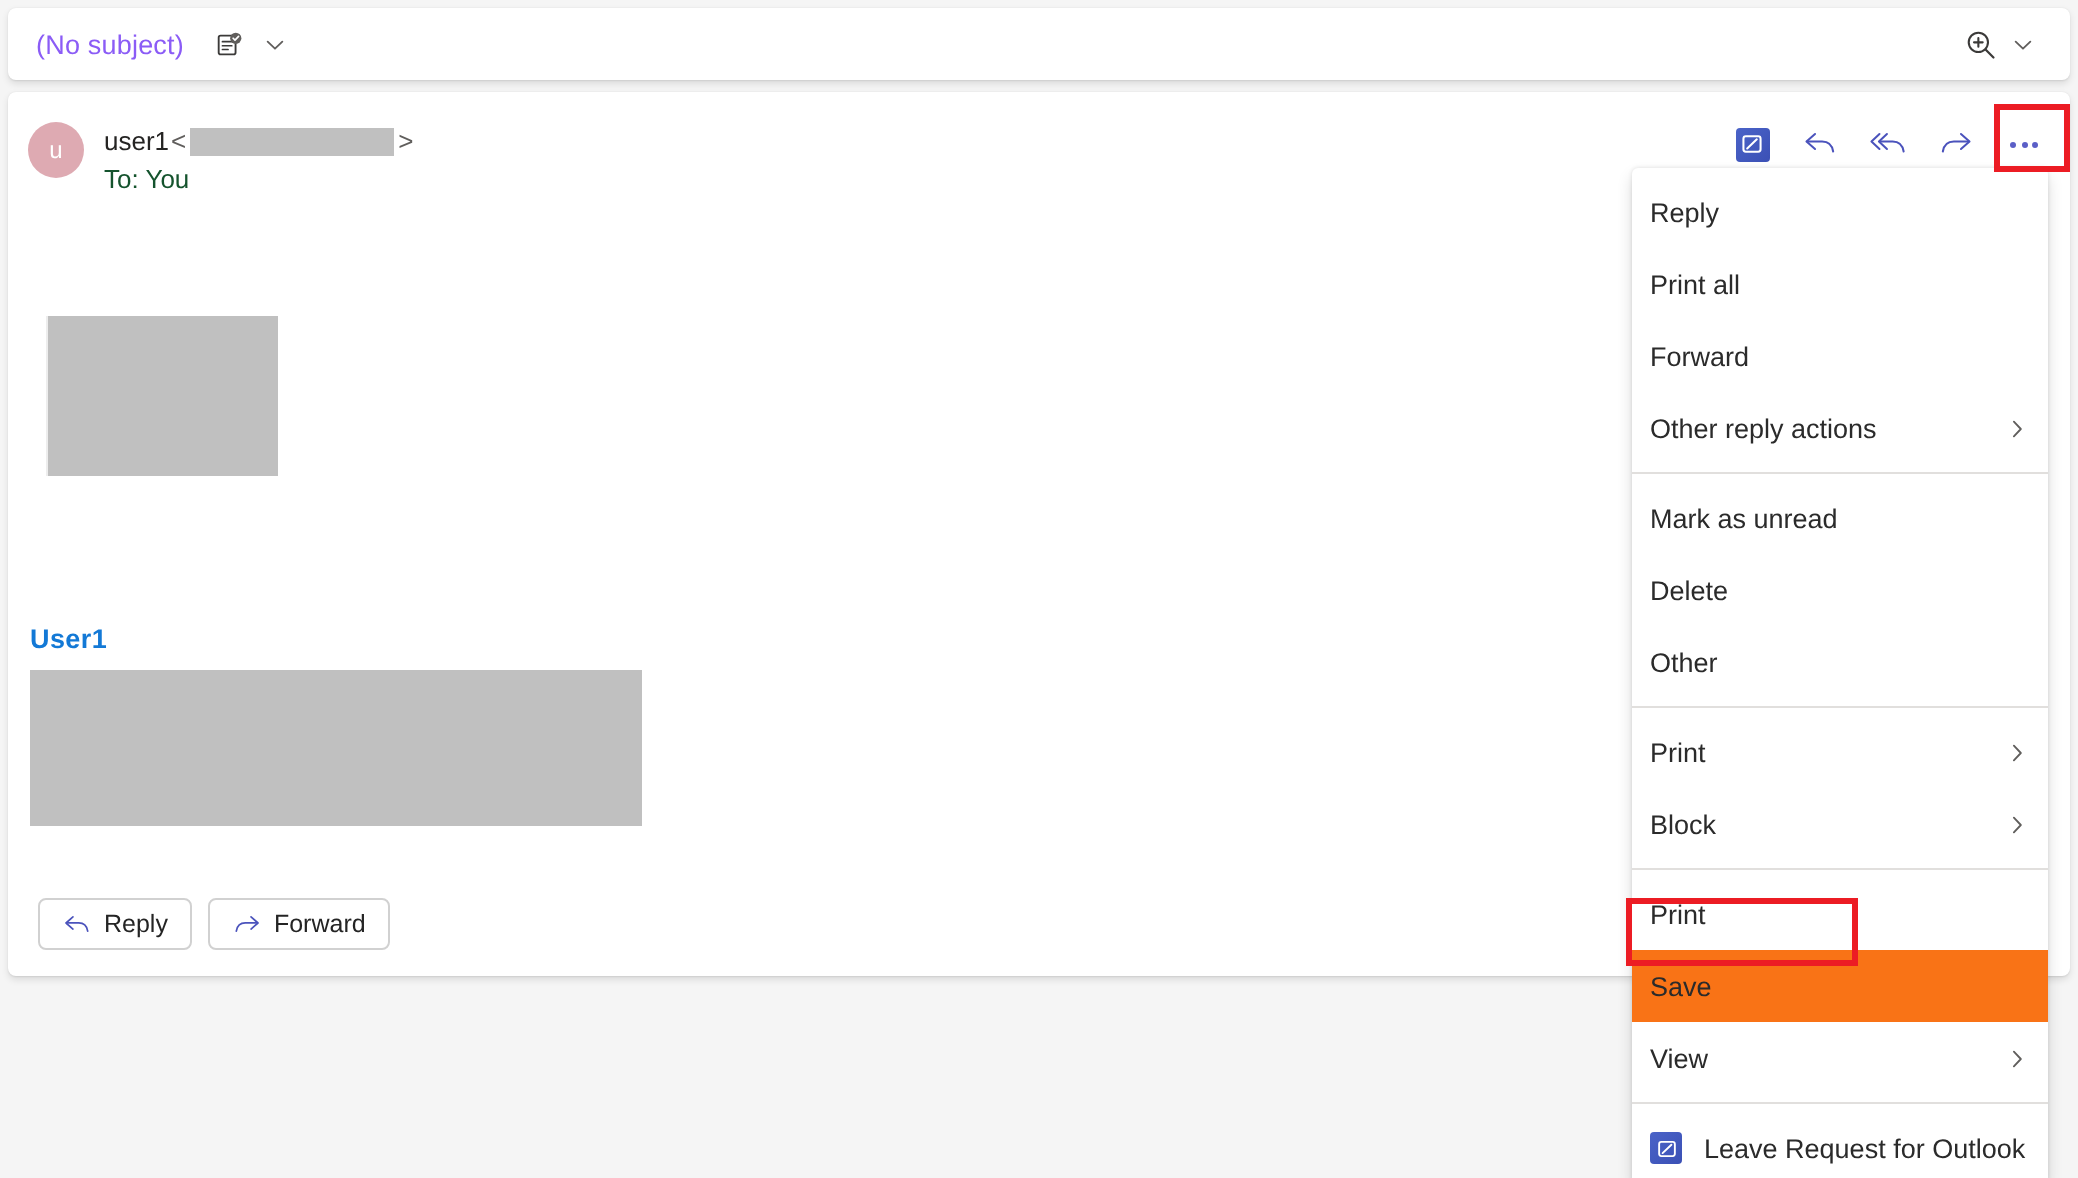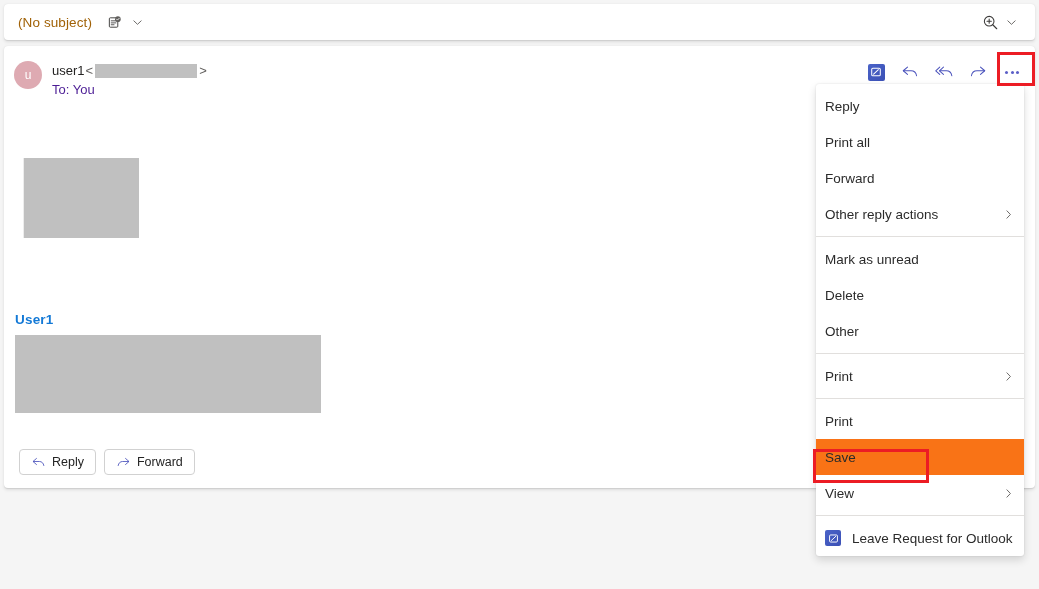--- a/index.html
+++ b/index.html
@@ -26,21 +26,21 @@
     background: #ffffff;
     border-radius: 4px;
     box-shadow: 0 0.3px 0.9px rgba(0,0,0,0.08), 0 1.6px 3.6px rgba(0,0,0,0.10);
     display: flex;
     align-items: center;
     box-sizing: border-box;
     padding: 0 14px 0 14px;
   }
   .subject-text {
     font-size: 13.5px;
-    color: #a16207;
+    color: #8b5cf6;
     letter-spacing: .1px;
   }
   .subject-icon {
     margin-left: 14px;
     display: inline-flex;
     align-items: center;
     justify-content: center;
     width: 18px;
     height: 18px;
     cursor: default;
@@ -111,21 +111,21 @@
   .angle { color: #605e5c; margin: 0 1px; }
   .redact-email {
     display: inline-block;
     width: 102px;
     height: 14px;
     background: #c0c0c0;
     margin: 0 1px;
   }
   .to-line {
     font-size: 13px;
-    color: #4c1d95;
+    color: #14532d;
     line-height: 17px;
     margin-top: 2px;
   }
 
   
   .msg-toolbar {
     position: absolute;
     right: 8px;
     top: 12px;
     display: flex;
@@ -453,20 +453,28 @@
     </div>
     <div class="ctx-sep"></div>
     <div class="ctx-item">
       <span class="ctx-label">Print</span>
       <span class="ctx-sub">
         <svg width="11" height="11" viewBox="0 0 12 12" aria-hidden="true">
           <path d="M4.3 2L8.1 6l-3.8 4" fill="none" stroke="#605e5c" stroke-width="1" stroke-linecap="round" stroke-linejoin="round"></path>
         </svg>
       </span>
     </div>
+    <div class="ctx-item">
+      <span class="ctx-label">Block</span>
+      <span class="ctx-sub">
+        <svg width="11" height="11" viewBox="0 0 12 12" aria-hidden="true">
+          <path d="M4.3 2L8.1 6l-3.8 4" fill="none" stroke="#605e5c" stroke-width="1" stroke-linecap="round" stroke-linejoin="round"></path>
+        </svg>
+      </span>
+    </div>
     <div class="ctx-sep"></div>
     <div class="ctx-item">
       <span class="ctx-label">Print</span>
     </div>
     <div class="ctx-item hovered">
       <span class="ctx-label">Save</span>
     </div>
     <div class="ctx-item">
       <span class="ctx-label">View</span>
       <span class="ctx-sub">

